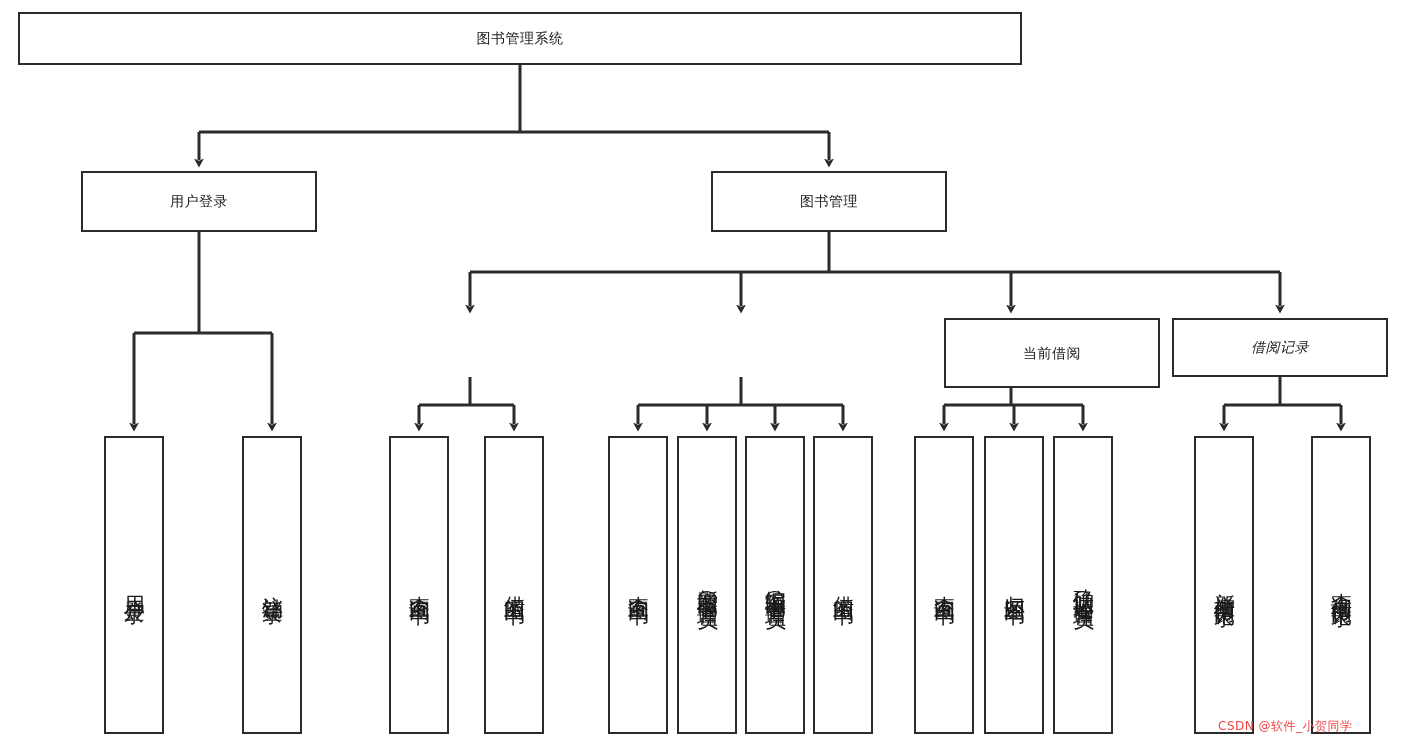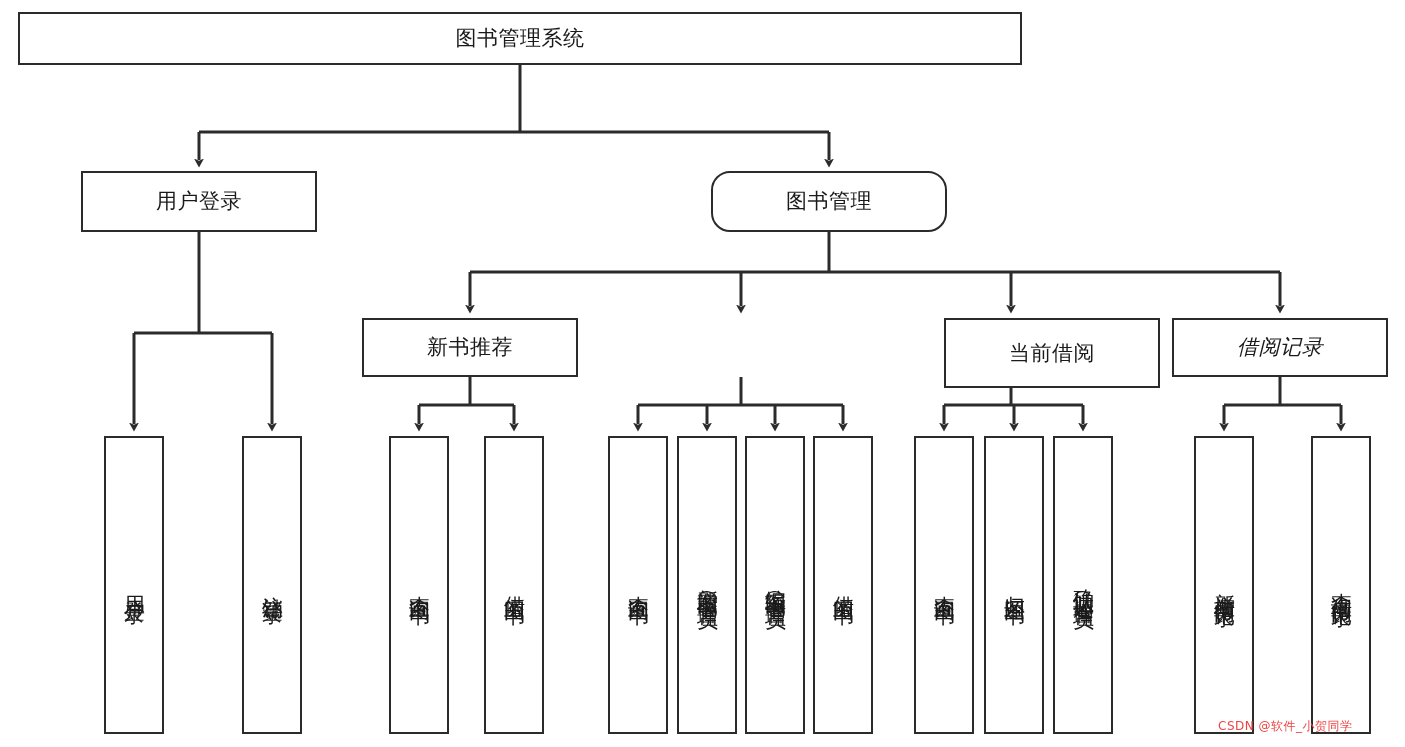--- a/index.html
+++ b/index.html
@@ -30,21 +30,21 @@
     position: absolute;
     box-sizing: border-box;
     border: 2px solid #2b2b2b;
     background: #ffffff;
     display: flex;
     align-items: center;
     justify-content: center;
     color: #1a1a1a;
   }
   .node-label {
-    font-size: 21px;
+    font-size: 14px;
     line-height: 1.15;
     letter-spacing: 0.5px;
     white-space: nowrap;
     color: #1a1a1a;
   }
   .node.vertical {
     align-items: center;
     justify-content: center;
     padding: 6px 0;
   }
@@ -134,27 +134,24 @@
     </g>
   </svg>
 
   <div class="node" style="left: 18px; top: 12px; width: 1004px; height: 53px;">
     <span class="node-label">图书管理系统</span>
   </div>
 
   <div class="node" style="left: 81px; top: 171px; width: 236px; height: 61px;">
     <span class="node-label">用户登录</span>
   </div>
-  <div class="node" style="left: 711px; top: 171px; width: 236px; height: 61px; border-radius: 19px;">
+  <div class="node" style="left: 711px; top: 171px; width: 236px; height: 61px;">
     <span class="node-label">图书管理</span>
   </div>
 
-  <div class="node" style="left: 362px; top: 318px; width: 216px; height: 59px;">
-    <span class="node-label">新书推荐</span>
-  </div>
   <div class="node" style="left: 944px; top: 318px; width: 216px; height: 70px;">
     <span class="node-label">当前借阅</span>
   </div>
   <div class="node" style="left: 1172px; top: 318px; width: 216px; height: 59px; font-style: italic;">
     <span class="node-label">借阅记录</span>
   </div>
 
   <div class="node vertical" style="left: 104px; top: 436px; width: 60px; height: 298px;">
     <span class="node-label">用户登录</span>
   </div>

